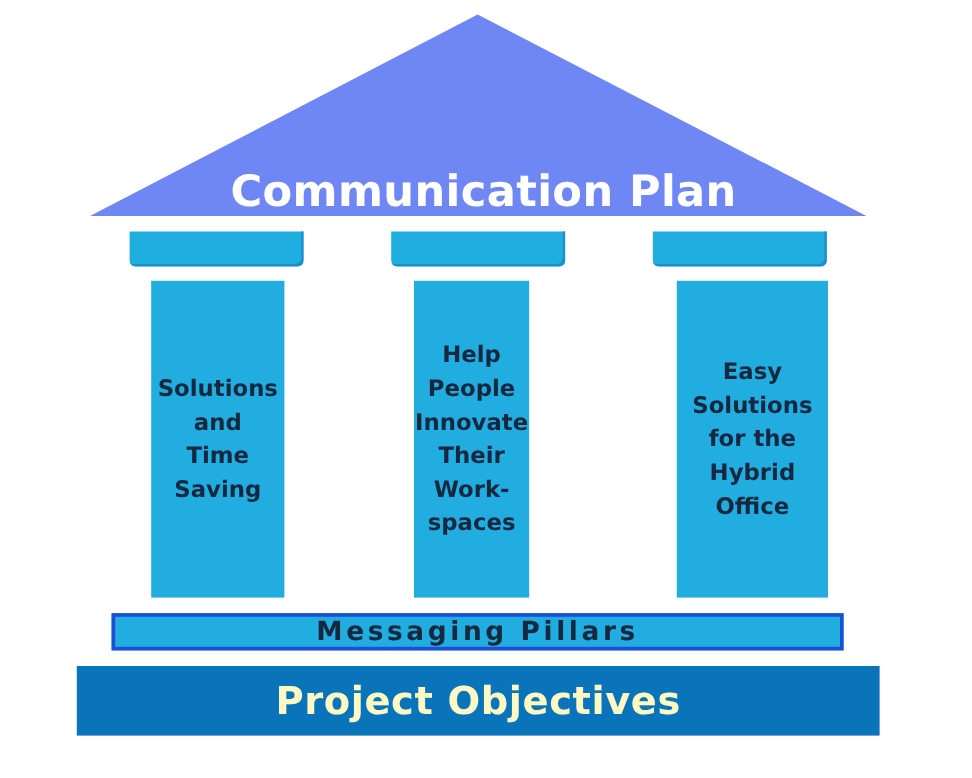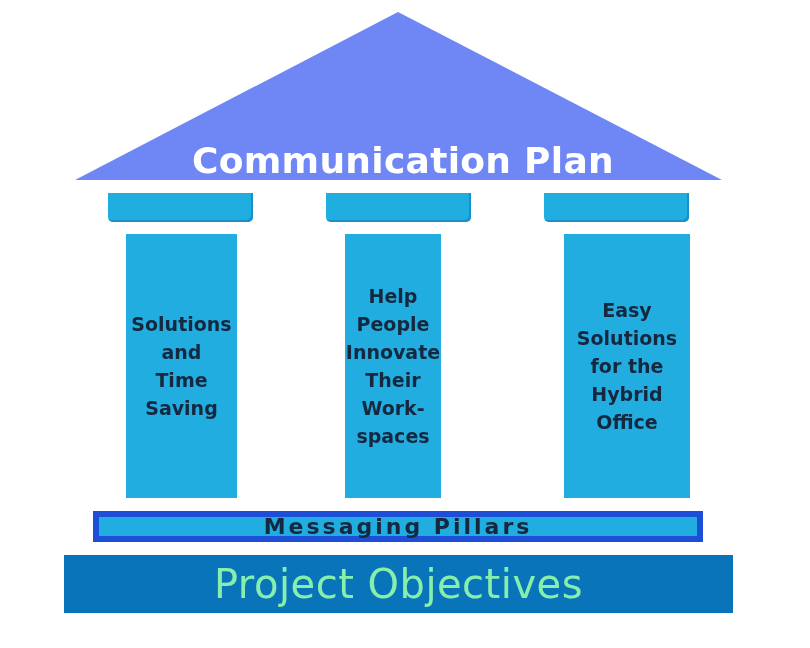--- a/index.html
+++ b/index.html
@@ -9,26 +9,26 @@
   #roof { left:0; top:0; width:810px; height:648px; }
   .roof-title { left:150px; top:124px; width:506px; height:52px; text-align:center;
     color:#ffffff; font-weight:bold; font-size:36px; line-height:52px; letter-spacing:0.3px;margin-top:11px; }
   .capital { top:193px; height:29px; background:#20aee0; border-radius:0 0 5px 5px;
     box-shadow: inset -2px -2px 0 #1b8fcc; }
   .column { top:234px; height:264px; background:#22ade0; display:flex;
     align-items:center; justify-content:center; text-align:center; }
   .col-text { color:#15283f; font-weight:bold; font-size:19px; line-height:28px;
     white-space:pre-line; }
   .step { left:93px; top:511px; width:610px; height:31px; background:#22ade0;
-    border:6px solid #1d4ed8; box-sizing:border-box; display:flex;
+    border:3px solid #1d4ed8; box-sizing:border-box; display:flex;
     align-items:center; justify-content:center; }
   .step-text { color:#15283f; font-weight:bold; font-size:22px; letter-spacing:3px; }
   .base { left:64px; top:555px; width:669px; height:58px; background:#0a74ba;
     display:flex; align-items:center; justify-content:center; }
-  .base-text { color:#86efac; font-weight:normal; font-size:40px; letter-spacing:0.5px; }
+  .base-text { color:#fef9c3; font-weight:bold; font-size:32px; letter-spacing:0.5px; }
 </style>
 </head>
 <body>
 
 <svg id="roof" class="abs" viewBox="0 0 810 648">
   <polygon points="75,180 398,12 722,180" fill="#6f86f5"></polygon>
 </svg>
 <div class="abs roof-title">Communication Plan</div>
 
 <div class="abs capital" style="left:108px; width:145px;"></div>

